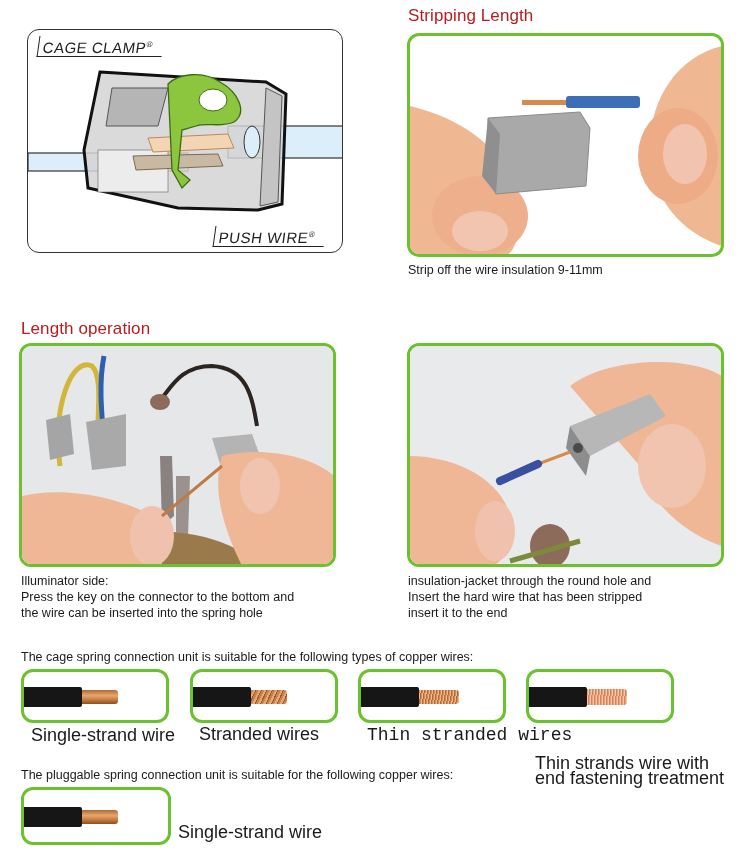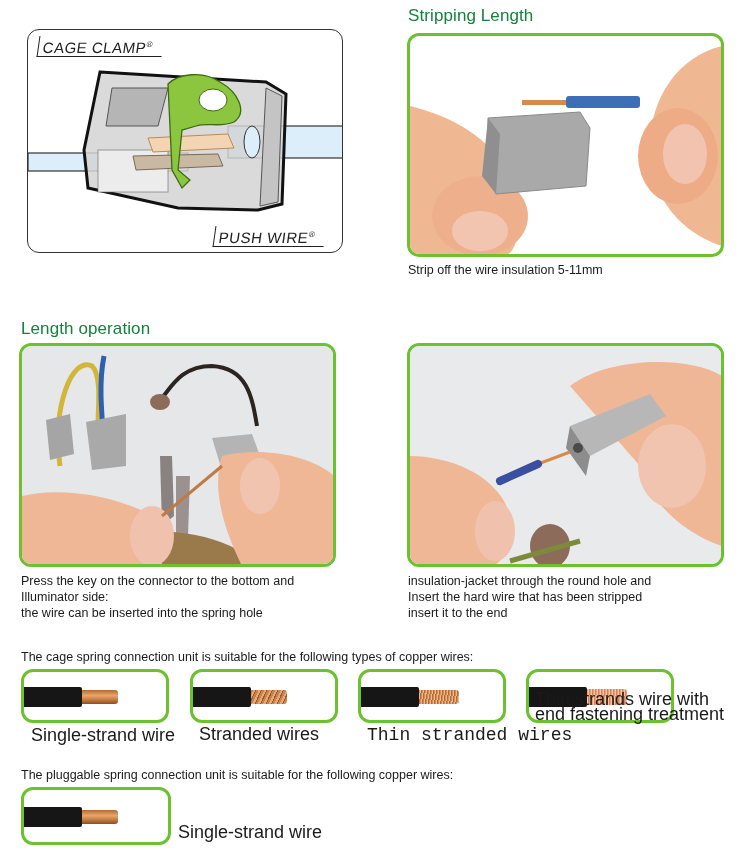--- a/index.html
+++ b/index.html
@@ -1,20 +1,20 @@
 <!DOCTYPE html>
 <html><head>
 <meta charset="utf-8">
 <style>
   * { box-sizing: border-box; margin: 0; padding: 0; }
   html, body { width: 750px; height: 850px; background: #ffffff; overflow: hidden; }
   body { position: relative; font-family: "Liberation Sans", sans-serif; color: #1a1a1a; }
 
   .abs { position: absolute; }
-  .heading { font-size: 17px; color: #15803d; font-weight: normal; letter-spacing: 0.1px; }
+  .heading { font-size: 17px; color: #b91c1c; font-weight: normal; letter-spacing: 0.1px; }
   .caption { font-size: 12.5px; line-height: 16px; color: #1a1a1a; }
 
   .green-frame {
     position: absolute;
     border: 3.5px solid #6cc12f;
     border-radius: 12px;
     overflow: hidden;
     background: #f2f2f2;
   }
 
@@ -88,21 +88,21 @@
     <ellipse cx="268" cy="120" rx="40" ry="48" fill="#eeac86"></ellipse>
     <ellipse cx="275" cy="118" rx="22" ry="30" fill="#f2c4b0"></ellipse>
 
     <rect x="112" y="64" width="46" height="5" fill="#d58c4b"></rect>
     <rect x="156" y="60" width="74" height="12" rx="3" fill="#3d6fb6"></rect>
 
     <path d="M78 82 L170 76 L180 92 L176 150 L86 158 L78 140 Z" fill="#a9a9a9" stroke="#8a8a8a"></path>
     <path d="M78 82 L90 98 L86 158 L72 140 Z" fill="#8f8f8f"></path>
   </svg>
 </div>
-<div class="abs caption" style="left:408px; top:262px;">Strip off the wire insulation 5-11mm</div>
+<div class="abs caption" style="left:408px; top:262px;">Strip off the wire insulation 9-11mm</div>
 
 <div class="abs heading" style="left:21px; top:319px;">Length operation</div>
 
 <div class="green-frame" style="left:19px; top:343px; width:317px; height:224px; background:#e9eaeb;">
   <svg width="312" height="220" viewBox="0 0 312 220">
     <rect width="312" height="220" fill="#e6e7e9"></rect>
 
     <path d="M38 120 C30 60 50 10 70 20 C80 30 76 60 76 80" stroke="#d1b63a" stroke-width="5" fill="none"></path>
     <path d="M82 10 C76 40 80 70 84 120" stroke="#2f5fb0" stroke-width="5" fill="none"></path>
     <path d="M140 52 C150 40 160 20 190 20 C225 22 230 50 235 80" stroke="#2c2420" stroke-width="4" fill="none"></path>
@@ -141,22 +141,22 @@
 
     <path d="M0 110 C40 110 90 130 100 170 C106 200 90 220 80 220 L0 220 Z" fill="#efb795"></path>
     <ellipse cx="85" cy="185" rx="20" ry="30" fill="#f0c2ad"></ellipse>
 
     <ellipse cx="140" cy="200" rx="20" ry="22" fill="#8c6b5a"></ellipse>
     <path d="M100 215 L170 195" stroke="#7d8a3a" stroke-width="5"></path>
   </svg>
 </div>
 
 <div class="abs caption" style="left:21px; top:573px;">
+  <div>Illuminator side:</div>
   <div>Press the key on the connector to the bottom and</div>
-  <div>Illuminator side:</div>
   <div>the wire can be inserted into the spring hole</div>
 </div>
 
 <div class="abs caption" style="left:408px; top:573px;">
   <div>insulation-jacket through the round hole and</div>
   <div>Insert the hard wire that has been stripped</div>
   <div>insert it to the end</div>
 </div>
 
 <div class="abs caption" style="left:21px; top:649px;text-align:center;">The cage spring connection unit is suitable for the following types of copper wires:</div>
@@ -176,21 +176,21 @@
 <div class="wire-box" style="left:358px; top:669px;">
   <div class="insulation"></div>
   <div class="copper thin"></div>
 </div>
 <div class="wire-label" style="left:367px; top:728px;font-family:Liberation Mono, monospace;">Thin stranded wires</div>
 
 <div class="wire-box" style="left:526px; top:669px;">
   <div class="insulation"></div>
   <div class="copper fine"></div>
 </div>
-<div class="wire-label" style="left:535px; top:692px;">
+<div class="wire-label" style="left:535px; top:756px;">
   <div>Thin strands wire with</div>
   <div>end fastening treatment</div>
 </div>
 
 <div class="abs caption" style="left:21px; top:767px;">The pluggable spring connection unit is suitable for the following copper wires:</div>
 
 <div class="wire-box" style="left:21px; top:787px; width:150px; height:58px;">
   <div class="insulation" style="top:17px;"></div>
   <div class="copper solid" style="top:20px;"></div>
 </div>

